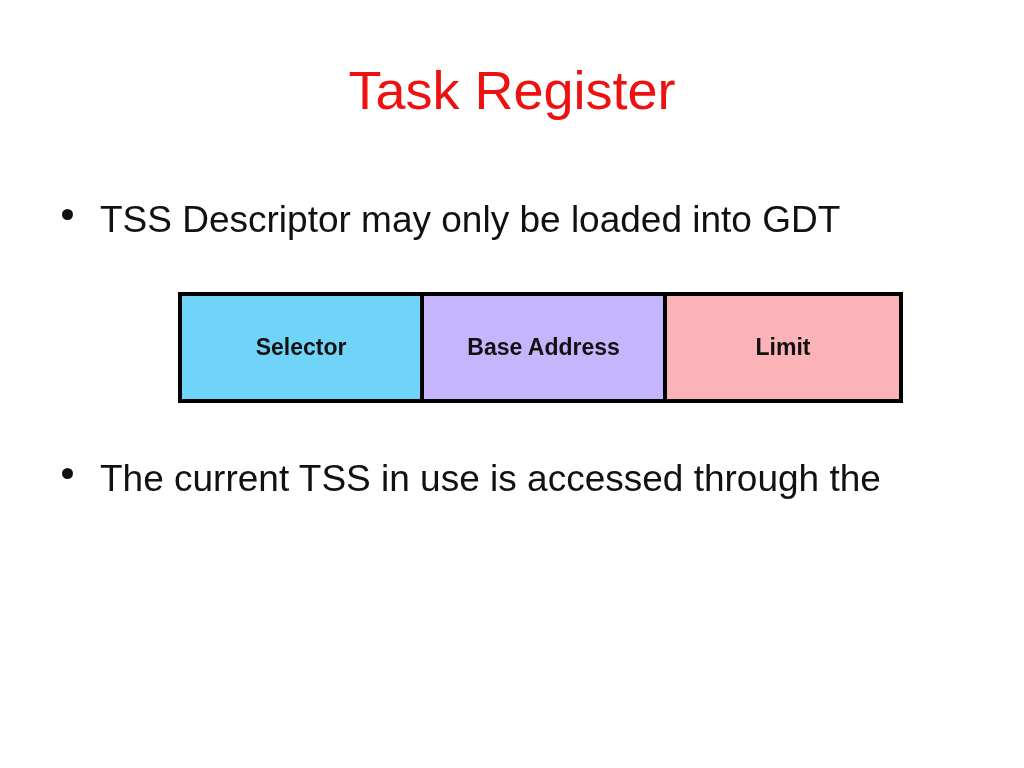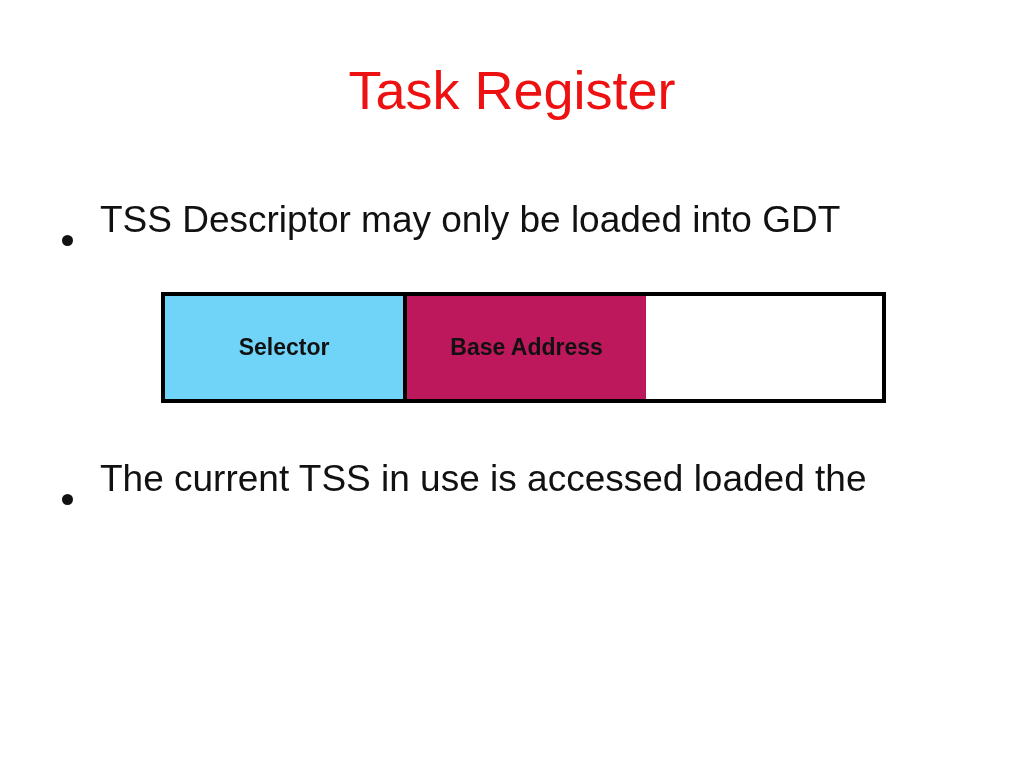--- a/index.html
+++ b/index.html
@@ -25,42 +25,42 @@
     font-size: 54px;
     font-weight: normal;
     line-height: 1.2;
     color: var(--title-color, #ee1111);
     margin: 0;
   }
   .bullet {
     position: absolute;
     left: 62px;
     display: flex;
-    align-items: flex-end;
+    align-items: flex-start;
   }
   .bullet-1 { top: 194px; }
   .bullet-2 { top: 453px; }
   .bullet-dot {
     width: 11px;
     height: 11px;
     border-radius: 50%;
     background: #111111;
     margin-top: 15px;
     margin-right: 27px;
     flex: 0 0 auto;
   }
   .bullet-text {
     font-size: 37px;
     line-height: 52px;
     font-weight: 400;
     white-space: nowrap;
   }
   .diagram {
     position: absolute;
-    left: 161px;
+    left: 178px;
     top: 292px;
     width: 725px;
     height: 111px;
     display: flex;
     box-sizing: border-box;
     border: 4px solid var(--diagram-border, #000000);
   }
   .diagram-cell {
     display: flex;
     align-items: center;
@@ -86,23 +86,24 @@
 
   <div class="bullet bullet-1">
     <span class="bullet-dot"></span>
     <div class="bullet-text">
       <div>TSS Descriptor may only be loaded into GDT</div>
     </div>
   </div>
 
   <div class="diagram">
     <div class="diagram-cell cell-0" style="background: rgb(111, 212, 247);">Selector</div>
-    <div class="diagram-cell cell-1" style="background: #be185d; text-align: right;">Base Address</div>
+    <div class="diagram-cell cell-1" style="background: #c4b5fd; text-align: right;">Base Address</div>
+    <div class="diagram-cell cell-2" style="background: rgb(251, 179, 183);">Limit</div>
   </div>
 
   <div class="bullet bullet-2">
     <span class="bullet-dot"></span>
     <div class="bullet-text">
-      <div>The current TSS in use is accessed loaded the</div>
+      <div>The current TSS in use is accessed through the</div>
     </div>
   </div>
 
 </div>
 
 </body></html>

